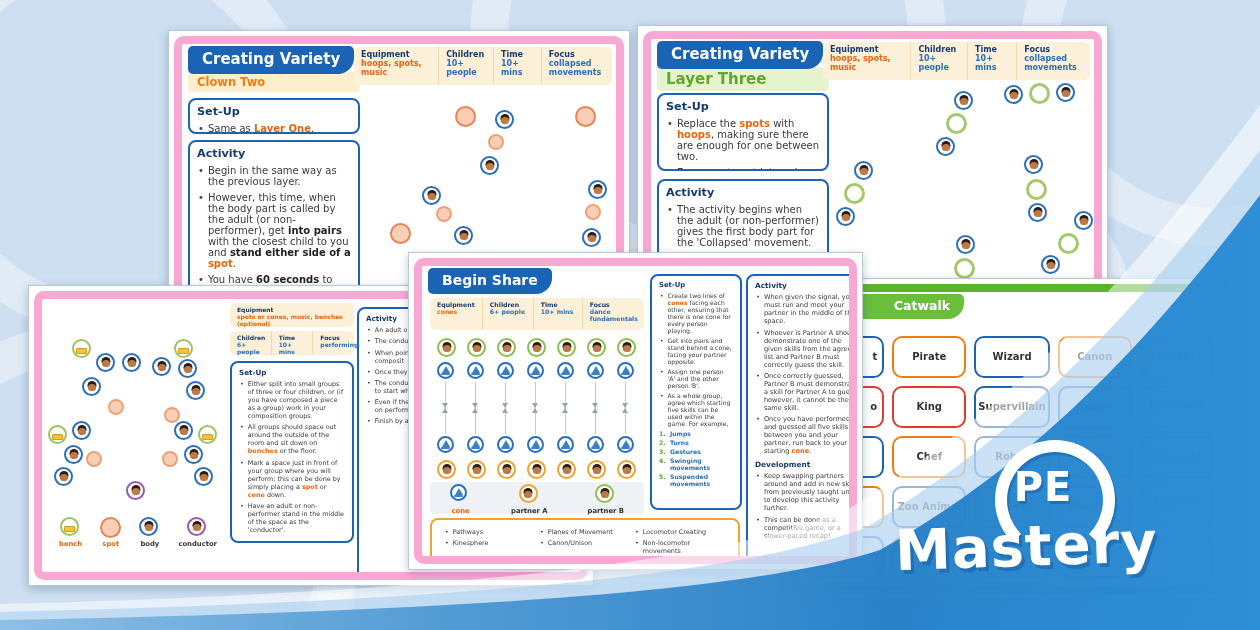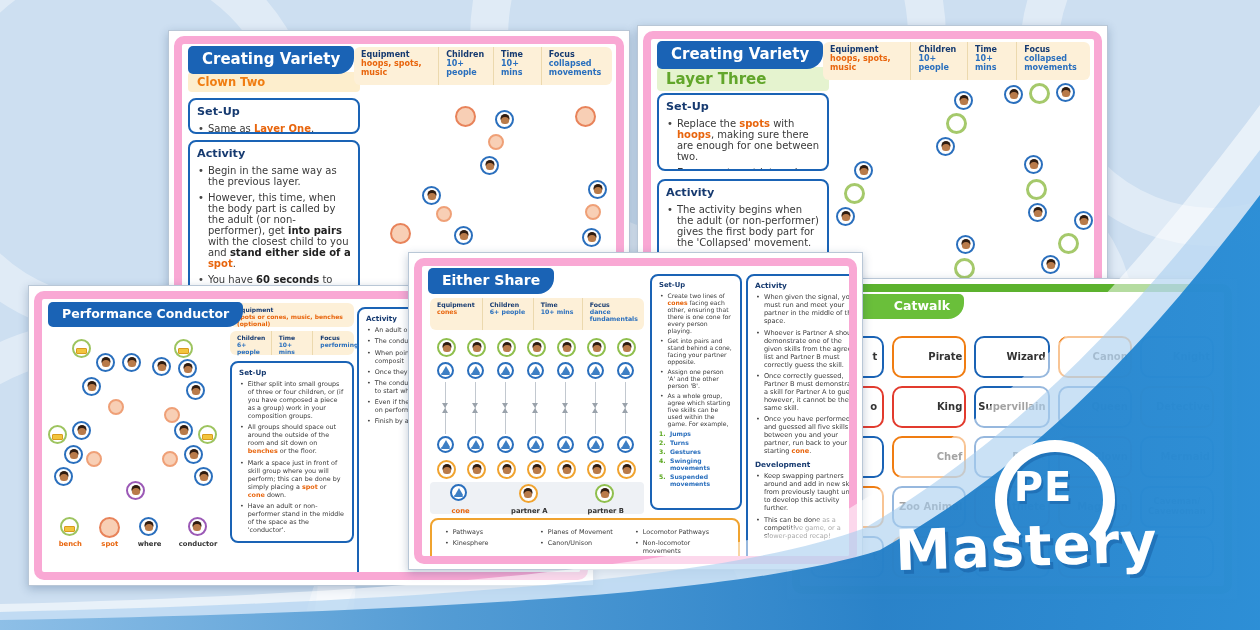--- a/index.html
+++ b/index.html
@@ -52,21 +52,21 @@
   
   .legend{position:absolute;display:flex;justify-content:space-around;align-items:flex-start}
   .litem{display:flex;flex-direction:column;align-items:center}
   .licon{position:relative;width:21px;height:21px}
   .licon>*{position:relative;display:block}
   .llabel{font-size:6.8px;margin-top:2px;color:#333;font-weight:bold}
   .llabel.o{color:#e8650d}
   .ss-legendbar{position:absolute;background:#eef1f5;border-radius:4px;display:flex;justify-content:space-around;align-items:flex-start;padding-top:2px;box-sizing:border-box}
   
   .cw-grid{position:absolute;display:grid;grid-template-columns:repeat(5,1fr);grid-template-rows:repeat(5,1fr);gap:8px}
-  .cw-cell{border:2.5px solid #1a63b5;border-radius:10px;background:#fff;display:flex;align-items:center;justify-content:flex-end;text-align:center;font-weight:bold;color:#333;font-size:10px;padding:2px;line-height:1.15}
+  .cw-cell{border:2.5px solid #1a63b5;border-radius:10px;background:#fff;display:flex;align-items:center;justify-content:center;text-align:center;font-weight:bold;color:#333;font-size:10px;padding:2px;line-height:1.15}
   .c-orange{border-color:#f07d12}.c-red{border-color:#e23b2e}
   .cw-cell.frag{justify-content:flex-end;padding-right:5px}
   
   .swoosh{position:absolute;inset:0;z-index:6;pointer-events:none}
   .logo{position:absolute;z-index:7;color:#fff}
   .logo-arc{position:absolute;left:100px;top:0;width:96px;height:96px;border:12px solid #fff;border-bottom-color:transparent;border-radius:50%;transform:rotate(0deg);filter:drop-shadow(2px 3px 0 rgba(14,80,150,.35))}
   .logo-pe{position:absolute;left:100px;top:24px;width:96px;text-align:center;font-size:40px;font-weight:bold;letter-spacing:1px;text-shadow:2px 3px 0 rgba(14,80,150,.4)}
   .logo-mastery{position:absolute;left:0;top:72px;width:360px;font-size:56px;font-weight:bold;transform:rotate(-2deg);letter-spacing:1px;text-shadow:3px 4px 0 rgba(14,80,150,.4)}
 </style>
 </head>
@@ -302,21 +302,20 @@
           </div>
           <div class="cw-cell c-blue">
             <span></span>
           </div>
         </div>
     </div>
   </section>
 
   <section class="card" id="card-pc" style="left:28px;top:285px;width:566px;height:301px;z-index:4">
     <div class="inner">
-      <div class="tab" style="left:6px;top:3px;font-size:12.5px">Performance Conductor</div>
       <div class="meta" style="left:188px;top:4px;width:124px;height:24px;font-size:6px">
         <div class="mcell" style="flex:1">
             <div class="mlabel">Equipment</div>
             <div class="mval o">spots or cones, music, benches (optional)</div>
           </div>
       </div>
       <div class="meta" style="left:188px;top:32px;width:124px;height:24px;font-size:6px">
         <div class="mcell" style="flex:1">
             <div class="mlabel">Children</div>
             <div class="mval">6+ people</div>
@@ -336,21 +335,21 @@
             <div class="bl">
               <span class="d">•</span>
               <span class="bt"><span>Either split into small groups of three or four children, or (if you have composed a piece as a group) work in your composition groups.</span></span>
             </div>
             <div class="bl">
               <span class="d">•</span>
               <span class="bt"><span>All groups should space out around the outside of the room and sit down on </span><span class="seg-ob">benches</span><span> or the floor.</span></span>
             </div>
             <div class="bl">
               <span class="d">•</span>
-              <span class="bt"><span>Mark a space just in front of skill group where you will perform; this can be done by simply placing a </span><span class="seg-ob">spot</span><span> or </span><span class="seg-ob">cone</span><span> down.</span></span>
+              <span class="bt"><span>Mark a space just in front of your group where you will perform; this can be done by simply placing a </span><span class="seg-ob">spot</span><span> or </span><span class="seg-ob">cone</span><span> down.</span></span>
             </div>
             <div class="bl">
               <span class="d">•</span>
               <span class="bt"><span>Have an adult or non-performer stand in the middle of the space as the 'conductor'.</span></span>
             </div>
           </div>
       </div>
       <div class="box" style="left:315px;top:8px;width:242px;height:272px;font-size:6.4px">
         <div class="box-title">Activity</div>
         <div>
@@ -417,36 +416,36 @@
         <div class="litem">
             <span class="licon">
               <span class="spot lg"></span>
             </span>
             <span class="llabel o">spot</span>
           </div>
         <div class="litem">
             <span class="licon">
               <span class="kid"></span>
             </span>
-            <span class="llabel">where</span>
+            <span class="llabel">body</span>
           </div>
         <div class="litem">
             <span class="licon">
               <span class="kid p"></span>
             </span>
             <span class="llabel">conductor</span>
           </div>
       </div>
 
     </div>
   </section>
 
   <section class="card" id="card-ss" style="left:408px;top:252px;width:455px;height:318px;z-index:5">
     <div class="inner">
-      <div class="tab" style="left:6px;top:2px;font-size:14px">Either Share</div>
+      <div class="tab" style="left:6px;top:2px;font-size:14px">Begin Share</div>
       <div class="meta" style="left:8px;top:32px;width:214px;height:32px;font-size:6.2px">
         <div class="mcell" style="flex:1">
             <div class="mlabel">Equipment</div>
             <div class="mval o">cones</div>
           </div>
         <div class="mcell" style="flex:.95">
             <div class="mlabel">Children</div>
             <div class="mval">6+ people</div>
           </div>
         <div class="mcell" style="flex:.9">
@@ -595,21 +594,21 @@
             <div class="nsk">
               <span class="d">•</span>
               <span>Pathways</span>
             </div>
             <div class="nsk">
               <span class="d">•</span>
               <span>Planes of Movement</span>
             </div>
             <div class="nsk">
               <span class="d">•</span>
-              <span>Locomotor Pathways</span>
+              <span>Locomotor Creating</span>
             </div>
             <div class="nsk">
               <span class="d">•</span>
               <span>Kinesphere</span>
             </div>
             <div class="nsk">
               <span class="d">•</span>
               <span>Canon/Unison</span>
             </div>
             <div class="nsk">

